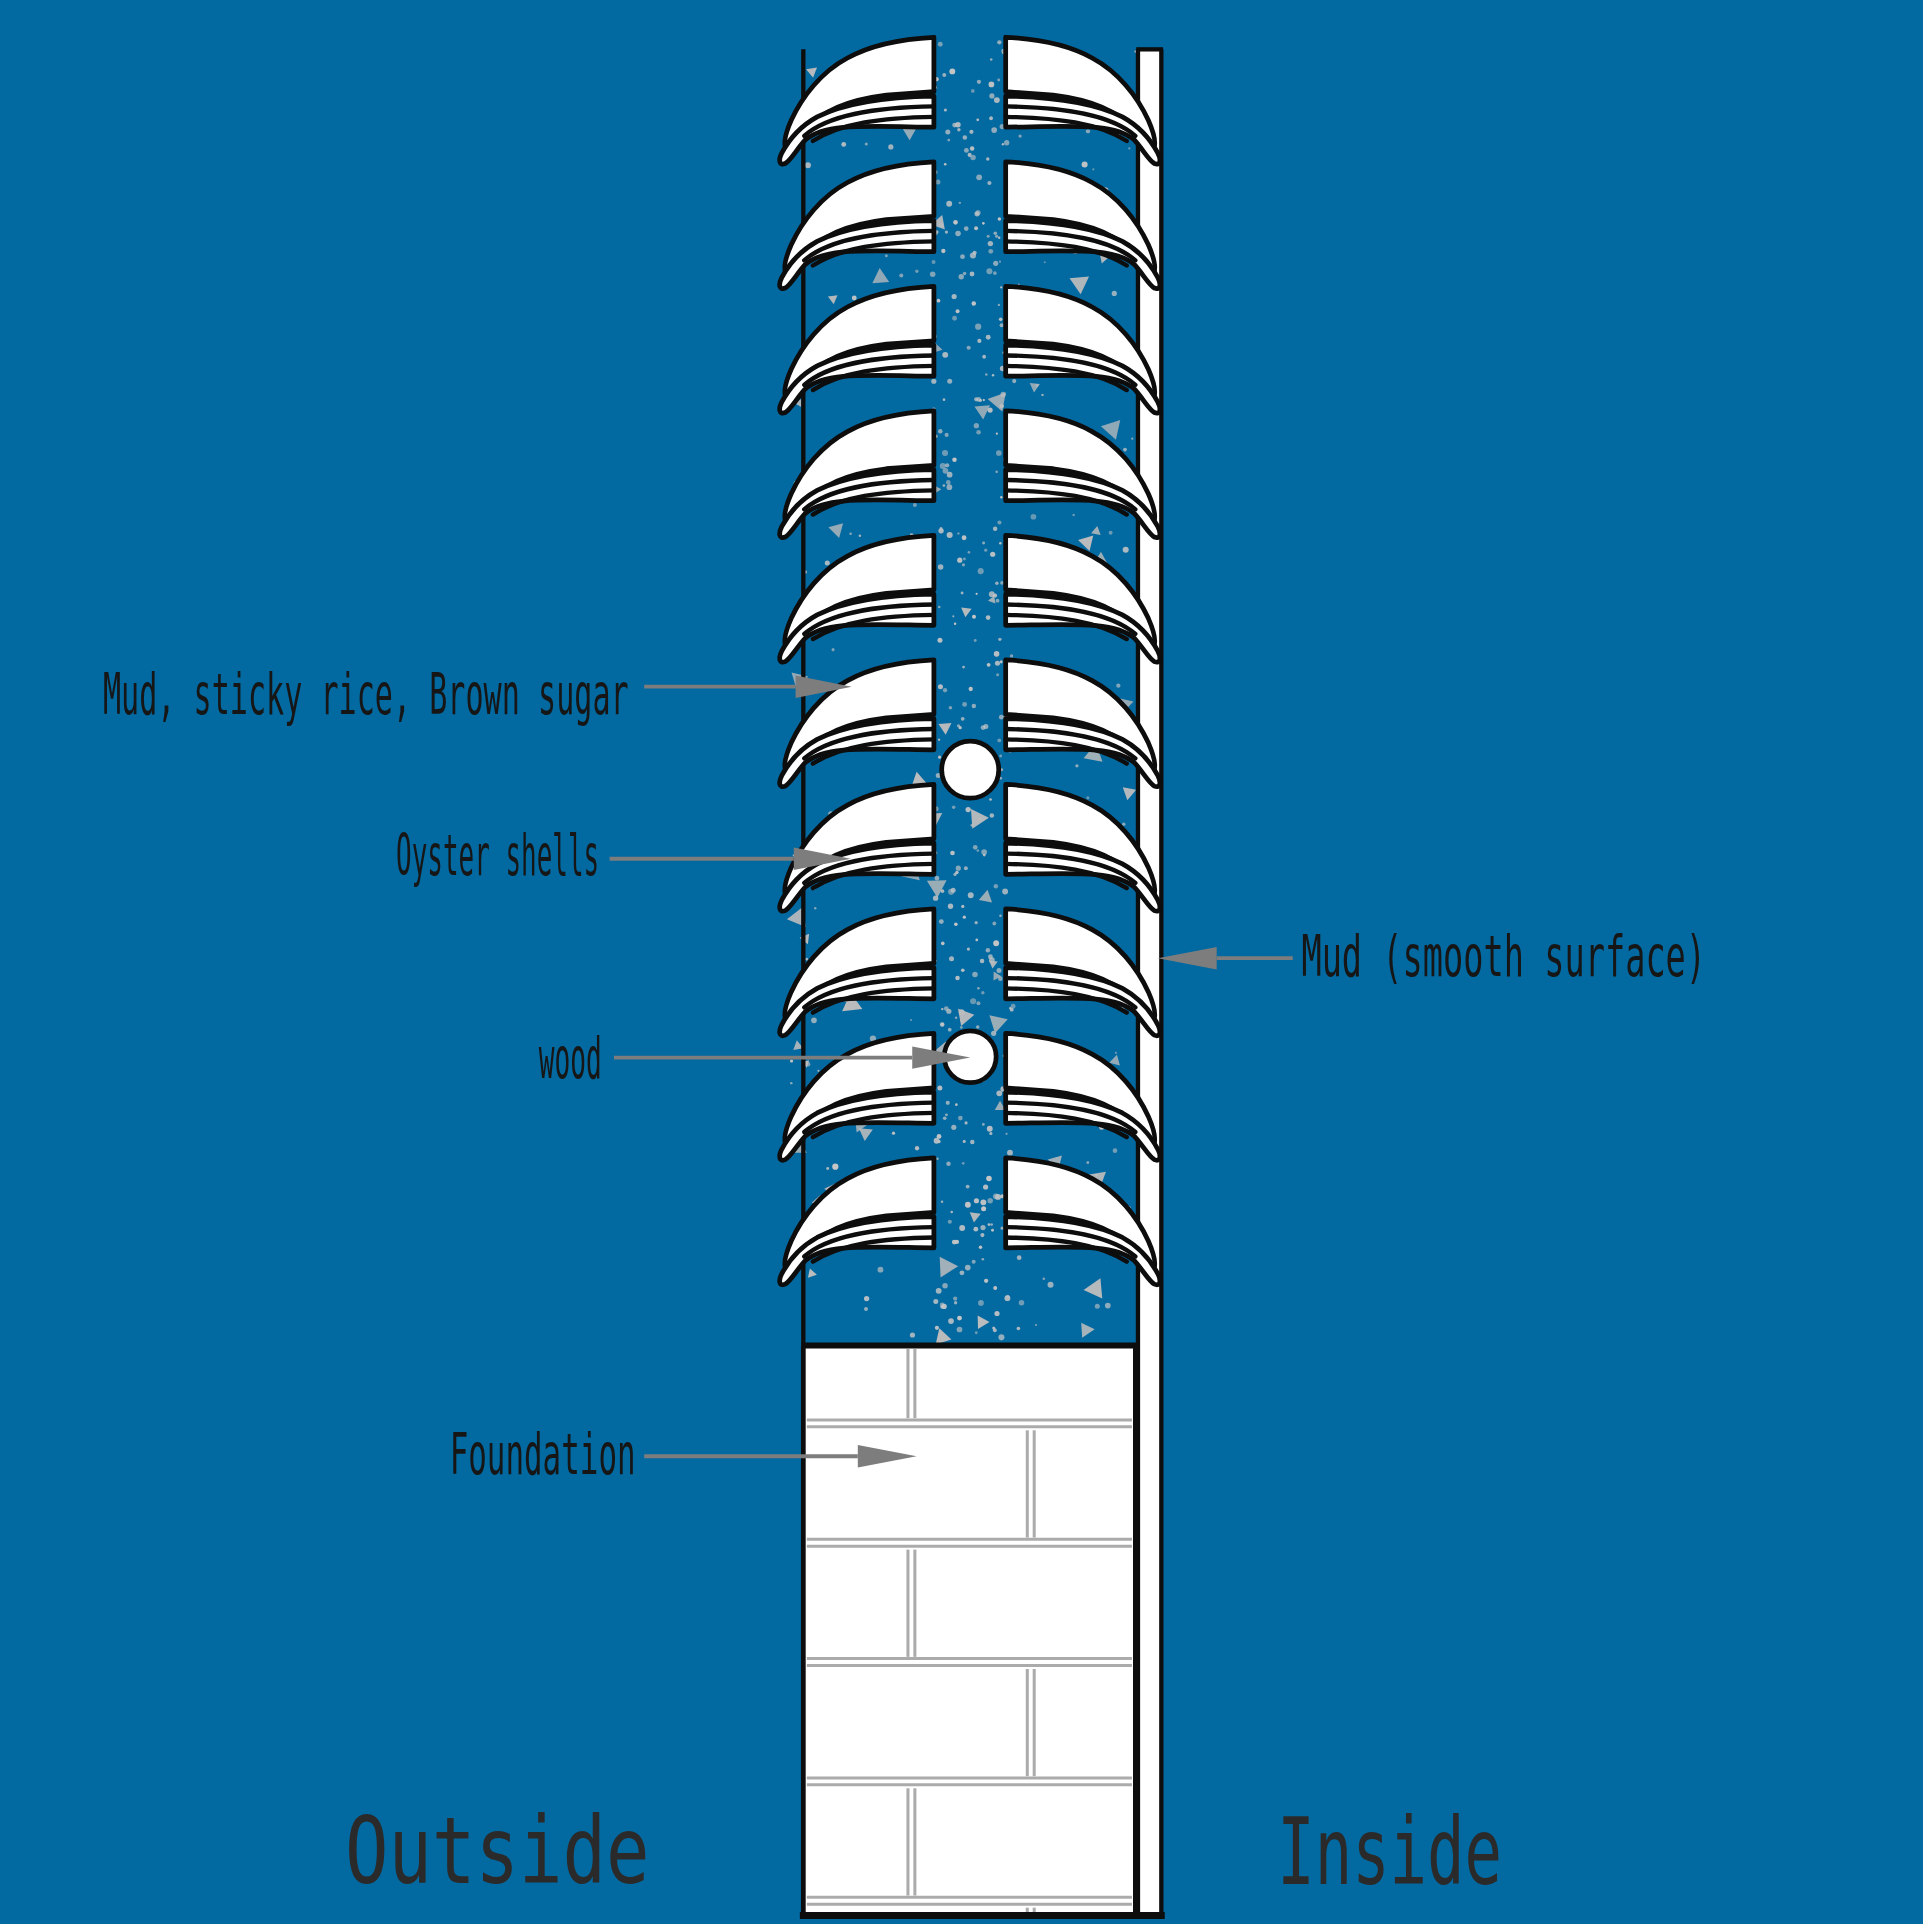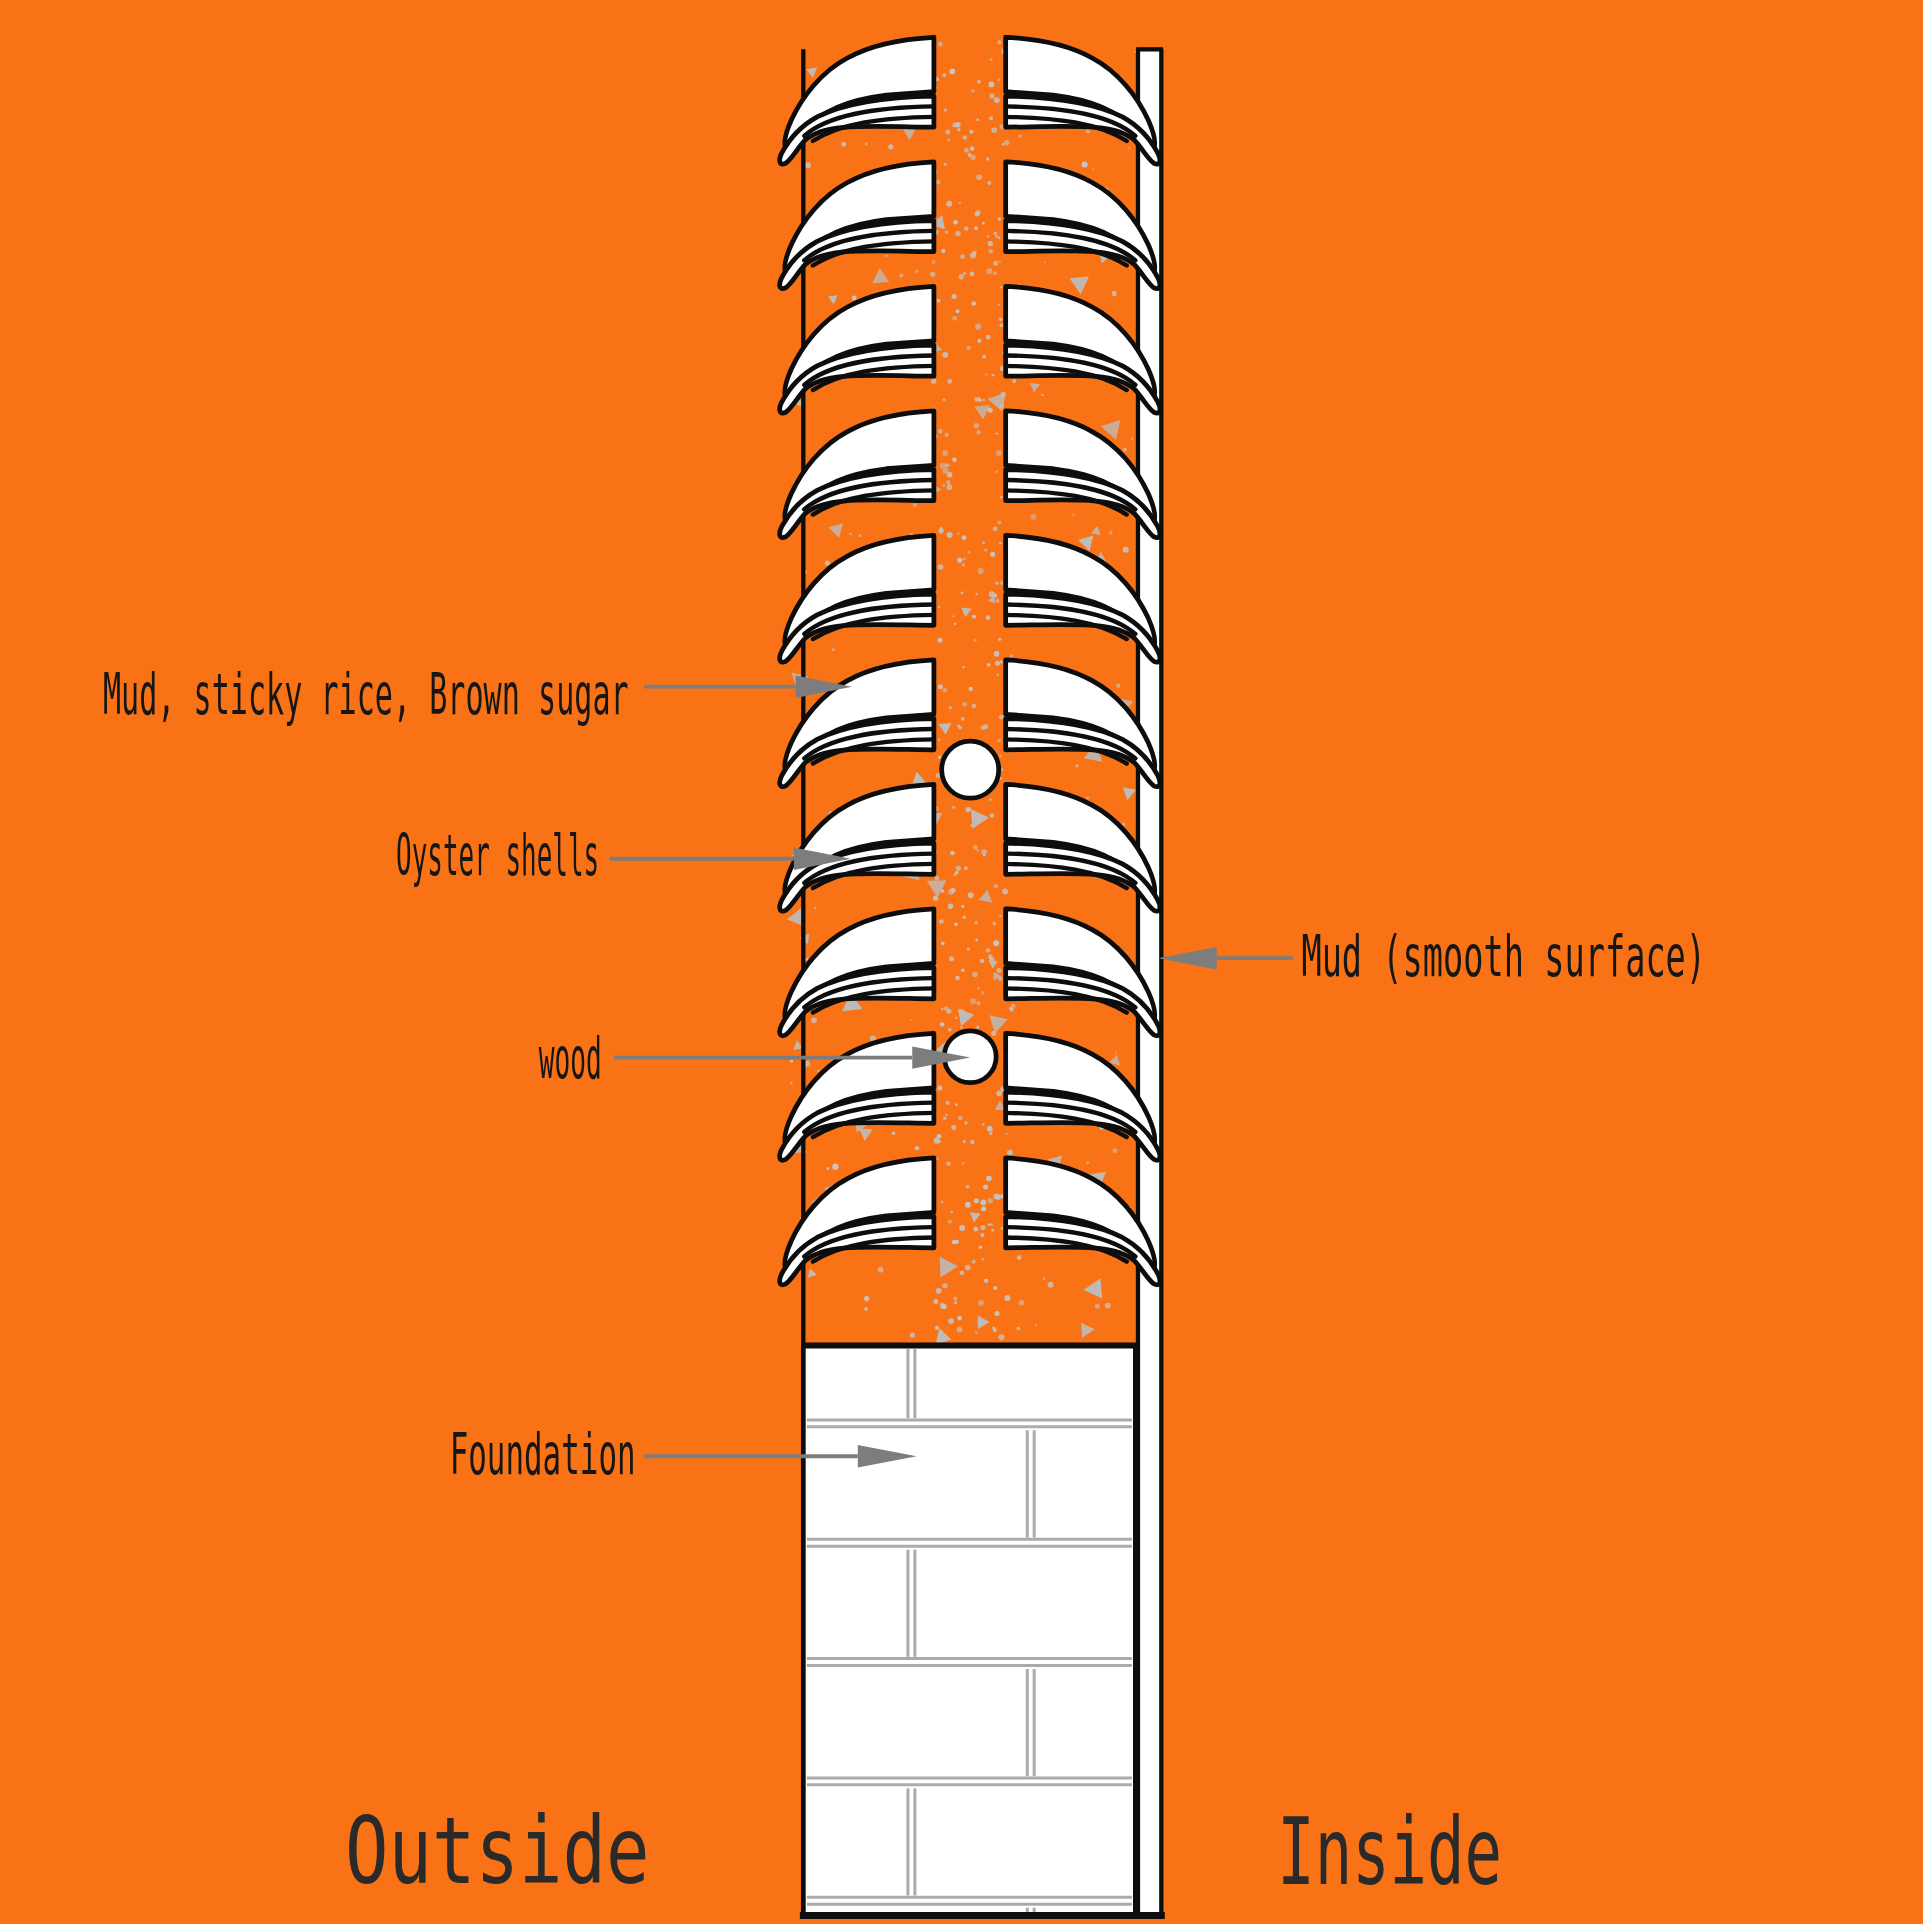--- a/index.html
+++ b/index.html
@@ -1,16 +1,16 @@
 <!DOCTYPE html>
 <html style="font-size:14px"><head>
 <meta charset="utf-8">
 <style>
   html,body{margin:0;padding:0;background:#ffffff;}
-  .page{width:1924px;height:1925px;position:relative;background:#f97316;overflow:hidden;}
+  .page{width:1924px;height:1925px;position:relative;background:#0369a1;overflow:hidden;}
   svg{display:block;}
   text{font-family:"DejaVu Sans Mono","Liberation Mono",monospace;fill:#161616;}
   .lbl{font-size:66px;}
   .biglbl{font-size:108px;fill:#2a2a2a;}
 </style>
 </head>
 <body>
 
 <div class="page">
 <svg id="fig" width="1924" height="1925" viewBox="0 0 2225 2226">

